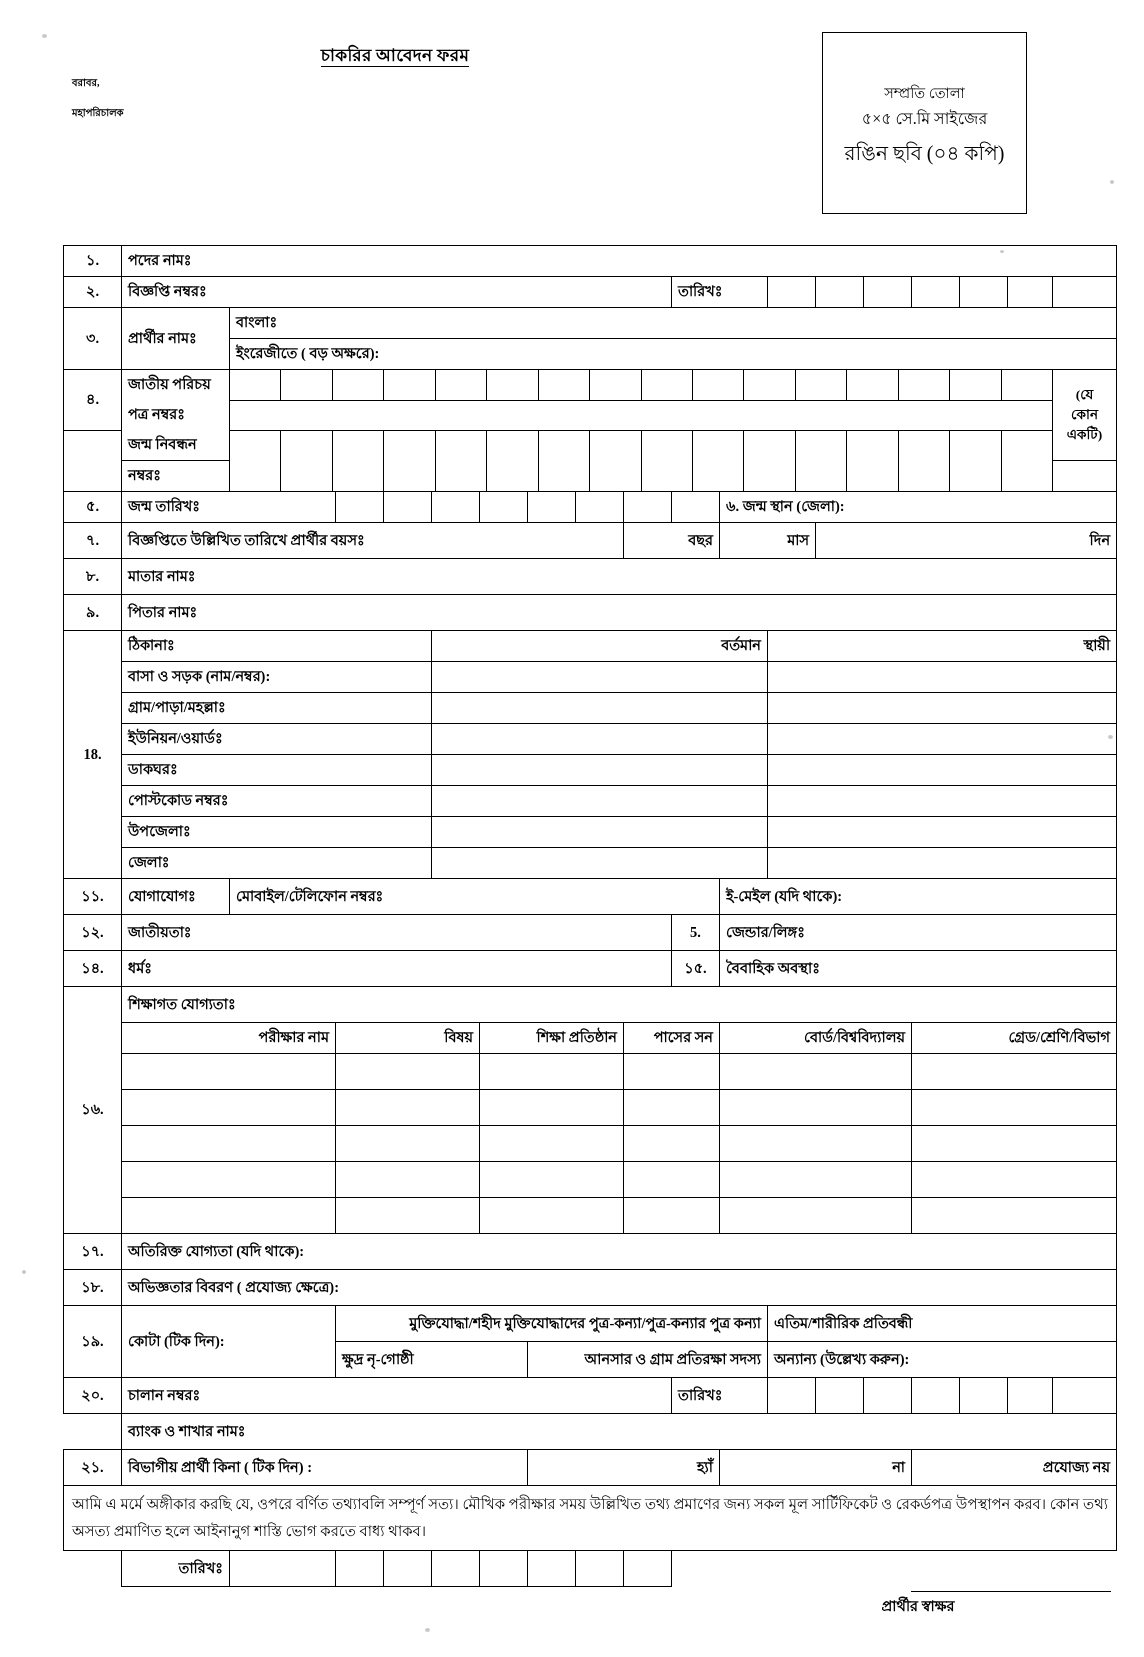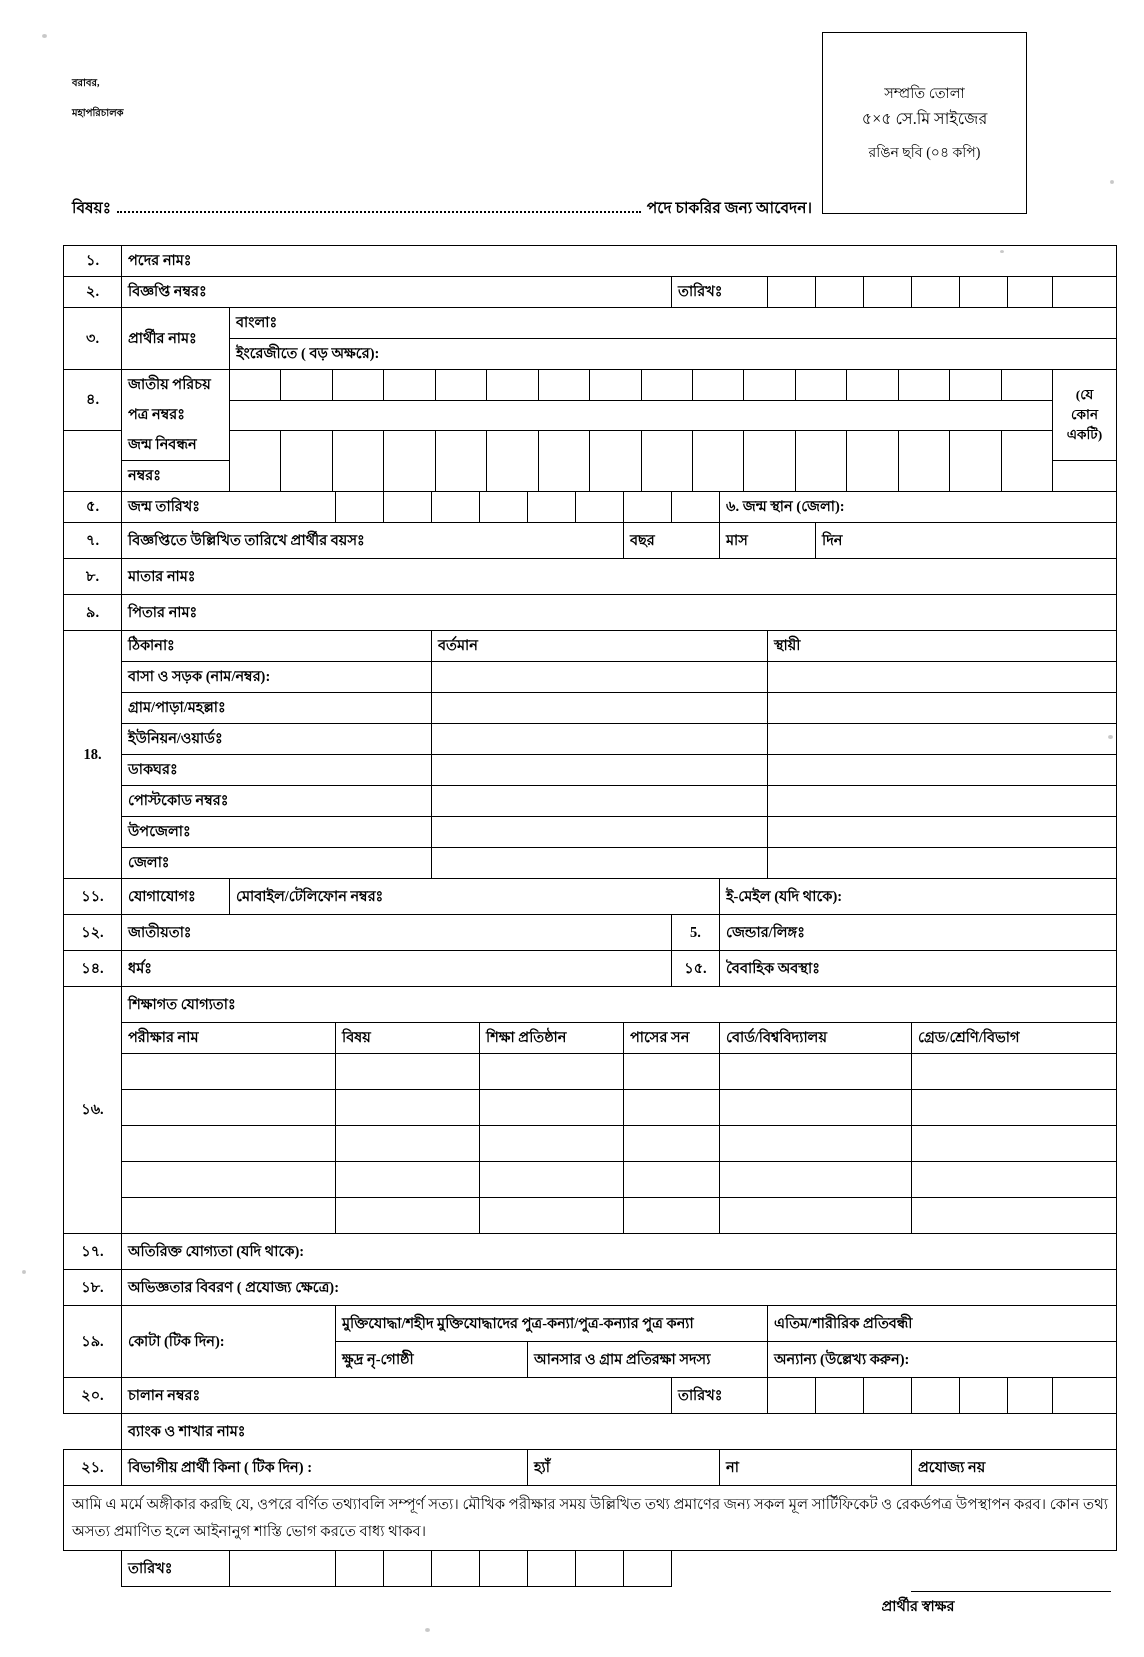--- a/index.html
+++ b/index.html
@@ -51,21 +51,21 @@
     box-sizing: border-box;
     display: flex;
     flex-direction: column;
     justify-content: center;
     align-items: center;
     text-align: right;
     line-height: 26px;
   }
   .photo-box .l1 { font-size: 14.5px; }
   .photo-box .l2 { font-size: 16px; font-weight: normal; }
-  .photo-box .l3 { font-size: 14px; margin-top: 8px; }
+  .photo-box .l3 { font-size: 20px; margin-top: 8px; }
 
   
   .subject {
     position: absolute;
     left: 72px; top: 196px;
     width: 740px;
     font-size: 15.5px;
     font-weight: bold;
     display: flex;
     align-items: baseline;
@@ -90,21 +90,21 @@
   }
   .tbl td {
     border: 1.3px solid #000;
     padding: 3px 6px;
     vertical-align: middle;
     height: 27px;
     box-sizing: border-box;
   }
   .num { width: 58px; text-align: center; }
   .tall { height: 36px; }
-  .c { text-align: left; }
+  .c { text-align: right; }
   .nb { border: none !important; }
   .nobot { border-bottom: none !important; }
   .notop { border-top: none !important; }
 
   
   .boxes {
     display: flex;
     height: 100%;
     width: 100%;
   }
@@ -147,37 +147,35 @@
 
 <div class="page">
 
   <span class="speck" style="left:42px;top:34px;width:5px;height:4px;"></span>
   <span class="speck" style="left:1110px;top:180px;width:4px;height:4px;"></span>
   <span class="speck" style="left:1108px;top:735px;width:5px;height:4px;"></span>
   <span class="speck" style="left:22px;top:1270px;width:4px;height:4px;"></span>
   <span class="speck" style="left:1000px;top:250px;width:4px;height:3px;"></span>
   <span class="speck" style="left:425px;top:1628px;width:5px;height:4px;"></span>
 
+  <div class="hdr-title">
+    <span>চাকরির আবেদন ফরম</span>
+  </div>
 
   <div class="addressee">
     <div>বরাবর,</div>
     <div>মহাপরিচালক</div>
   </div>
 
   <div class="photo-box">
     <div class="l1">সম্প্রতি তোলা</div>
     <div class="l2">৫×৫ সে.মি সাইজের</div>
     <div class="l3">রঙিন ছবি (০৪ কপি)</div>
   </div>
 
-  <div class="subject">
-    <span>বিষয়ঃ</span>
-    <span class="dots"></span>
-    <span>পদে চাকরির জন্য আবেদন।</span>
-  </div>
 
   <table class="tbl">
     <colgroup>
       <col style="width:58px">
         <col style="width:108px">
         <col style="width:106px">
       <col style="width:48px">
         <col style="width:48px">
         <col style="width:48px">
       <col style="width:48px">

